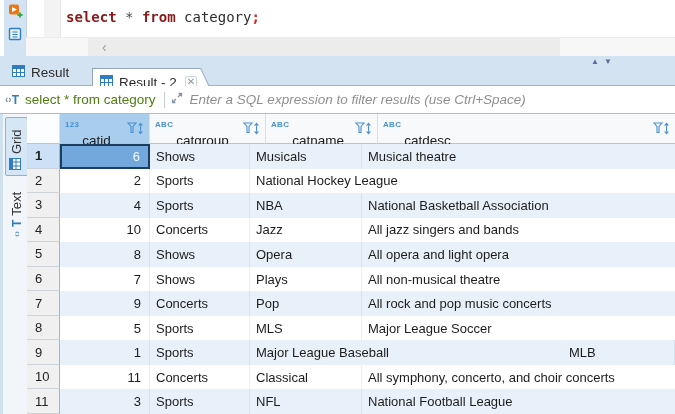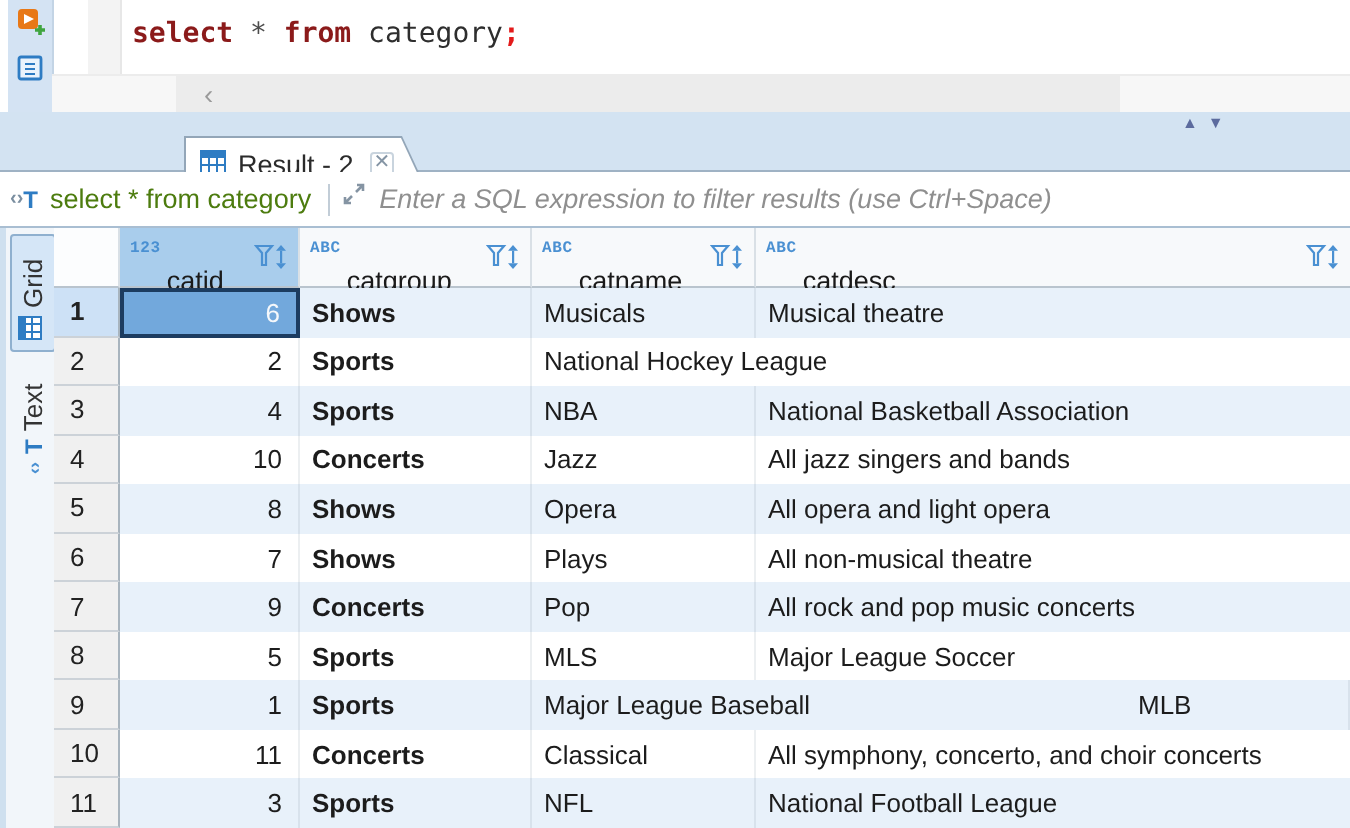--- a/index.html
+++ b/index.html
@@ -50,32 +50,32 @@
   .side-tab.grid{left:2px;top:62px;width:59px;background:#d5e6f7;border:1px solid #8fb0cf;border-radius:2px;}
   .side-tab.text{left:2px;top:128px;width:60px;}
   .ticon-angle{color:#4a90d2;font-size:9px;font-weight:bold;}
   .ticon-t{color:#2e7cc3;font-size:12px;font-weight:bold;}
 
   .datagrid{position:absolute;left:27px;top:0;width:648px;height:300px;}
   .ghead{display:flex;height:30px;box-sizing:border-box;}
   .hcell{display:flex;align-items:center;background:#f7f9fb;border-right:1px solid #d9e0e6;border-bottom:1px solid #b9c4ce;
       box-sizing:border-box;font-size:13.5px;color:#1a1a1a;padding:0 3px;}
   .hcell.sel{background:#a9cdec;}
-  .type-badge{color:#4a90d2;font-size:8px;font-weight:bold;position:relative;top:-4px;margin:0 3px 0 2px;letter-spacing:.3px;font-family:Liberation Mono, monospace;}
+  .type-badge{color:#4a90d2;font-size:8px;font-weight:bold;position:relative;top:-4px;margin:0 3px 0 2px;letter-spacing:.3px;}
   .hname{white-space:nowrap;margin-top:24px;}
   .funnel{margin-left:auto;padding-right:2px;display:flex;align-items:center;}
 
   .gbody{display:flex;flex-direction:column;height:270px;}
   .grow{display:flex;flex:1;background:#fff;}
   .grow.alt{background:#e8f1fa;}
   .gcell{display:flex;align-items:center;font-size:13px;color:#1c1c1c;box-sizing:border-box;
       border-right:1px solid rgba(110,130,150,0.13);overflow:hidden;white-space:nowrap;}
   .c-num{width:33px;background:#f0f0f0;border-right:1px solid #a8b4be;border-bottom:1px solid #ccd2d8;padding-left:8px;color:#222;}
   .c-id{width:90px;justify-content:flex-end;padding-right:8px;}
-  .c-group{width:116px;padding-left:6px;font-weight:bold;}
+  .c-group{width:100px;padding-left:6px;}
   .c-name{width:112px;padding-left:6px;}
   .c-desc{flex:1;padding-left:6px;border-right:none;}
   .c-num.selrow{background:#cde1f6;font-weight:bold;}
   .c-id.selcell{background:#72a8dc;color:#f5f8fb;border:2px solid #1c3c60;}
 
   
   .hc-num{width:33px;background:#fcfdfe;}
   .hc-id{width:90px;}
   .hc-group{width:116px;}
   .hc-name{width:112px;}
@@ -104,20 +104,30 @@
     </div>
     <div class="ruler-band"></div>
     <div class="sql-line"><span class="kw">select</span><span> </span><span class="star">*</span><span> </span><span class="kw">from</span><span> </span><span class="ident">category</span><span class="semi">;</span></div>
     <div class="hscroll">
       <div class="hthumb"></div>
       <span class="hchev">‹</span>
     </div>
   </div>
 
   <div class="tabbar">
+    <div class="tab tab-inactive">
+      <span>
+        <svg width="13" height="12" viewBox="0 0 13 12">
+          <rect x="0.5" y="0.5" width="12" height="11" fill="#fff" stroke="#2e7cc3"></rect>
+          <rect x="0.5" y="0.5" width="12" height="3" fill="#2e7cc3" stroke="#2e7cc3"></rect>
+          <path d="M4.5 3.5 v8 M8.5 3.5 v8 M0.5 7.5 h12" stroke="#2e7cc3" fill="none"></path>
+        </svg>
+      </span>
+      <span>Result</span>
+    </div>
     <div class="tab-active-outer">
       <div class="tab-active-inner"></div>
       <div class="tab-active-content">
         <span>
           <svg width="13" height="12" viewBox="0 0 13 12">
             <rect x="0.5" y="0.5" width="12" height="11" fill="#fff" stroke="#2e7cc3"></rect>
             <rect x="0.5" y="0.5" width="12" height="3" fill="#2e7cc3" stroke="#2e7cc3"></rect>
             <path d="M4.5 3.5 v8 M8.5 3.5 v8 M0.5 7.5 h12" stroke="#2e7cc3" fill="none"></path>
           </svg>
         </span>

